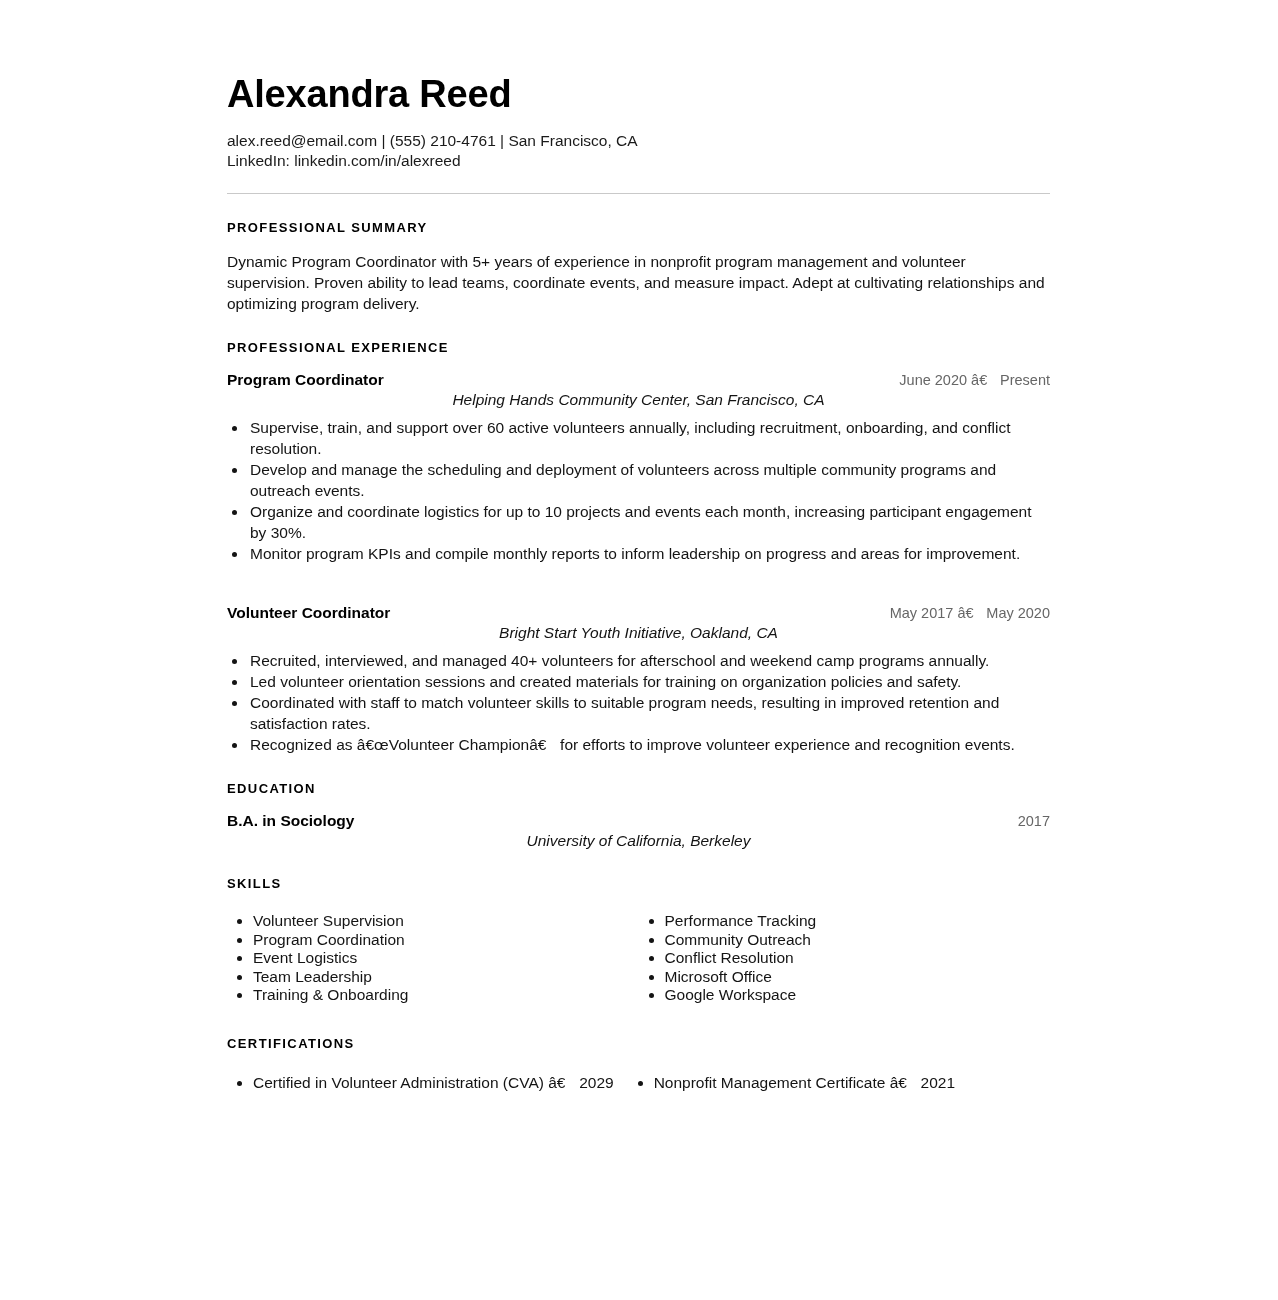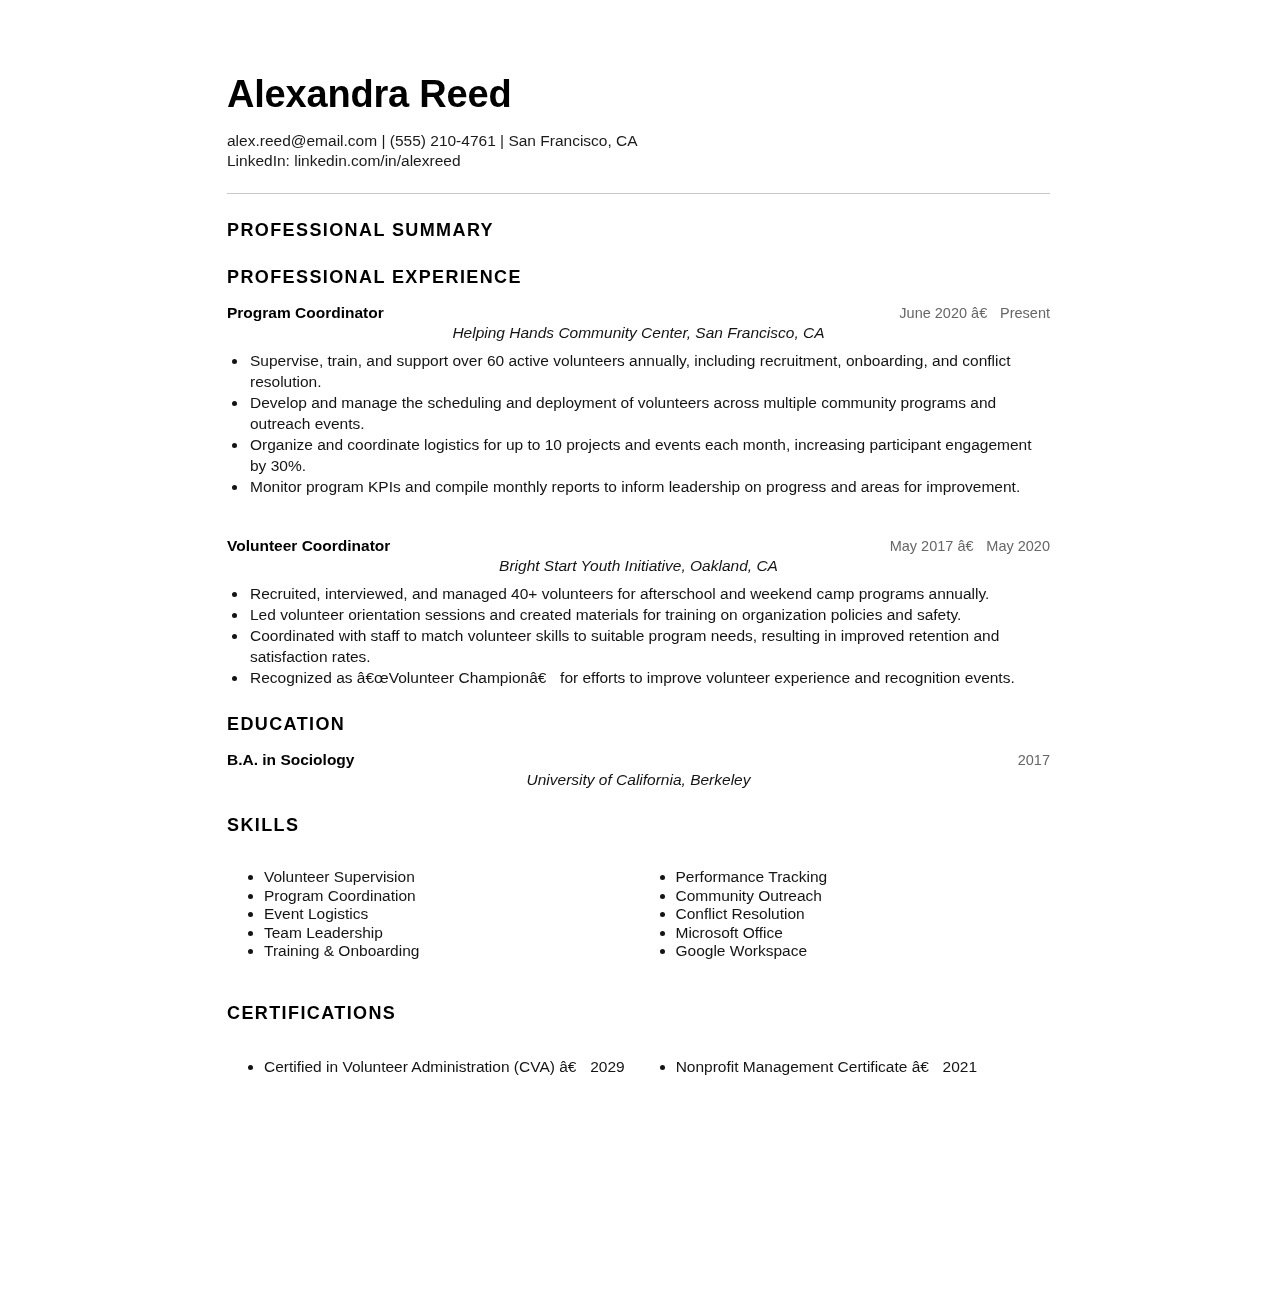--- a/index.html
+++ b/index.html
@@ -46,21 +46,21 @@
     border-top: 1px solid #c9c9c9;
     margin: 22px 0 0 0;
     width: 100%;
   }
 
   
   .section {
     margin-top: 26px;
   }
   .section-title {
-    font-size: 18px;
+    font-size: 13px;
     font-weight: bold;
     letter-spacing: 1.4px;
     text-transform: uppercase;
     margin: 0 0 16px 0;
     color: #000;
   }
   .summary-text {
     font-size: 15.5px;
     line-height: 21px;
     color: #141414;
@@ -113,21 +113,21 @@
   }
 
   
   .two-col {
     display: flex;
     width: 100%;
   }
   .two-col > ul {
     width: 50%;
     box-sizing: border-box;
-    margin: 16px;
+    margin: 5px;
     padding-left: 21px;
     list-style-type: disc;
   }
   .two-col > ul li {
     font-size: 15.5px;
     line-height: 18.5px;
     color: #141414;
   }
   .certs .two-col > ul {
     width: auto;
@@ -152,20 +152,21 @@
 
     <header>
       <h1 class="name">Alexandra Reed</h1>
       <div class="contact-line">alex.reed@email.com | (555) 210-4761 | San Francisco, CA</div>
       <div class="contact-line">LinkedIn: linkedin.com/in/alexreed</div>
       <hr class="header-rule">
     </header>
 
     <section class="section">
       <h2 class="section-title">PROFESSIONAL SUMMARY</h2>
+      <p class="summary-text">Dynamic Program Coordinator with 5+ years of experience in nonprofit program management and volunteer supervision. Proven ability to lead teams, coordinate events, and measure impact. Adept at cultivating relationships and optimizing program delivery.</p>
     </section>
 
     <section class="section">
       <h2 class="section-title">PROFESSIONAL EXPERIENCE</h2>
 
       <div class="entry">
         <div class="entry-head">
           <span class="entry-title">Program Coordinator</span>
           <span class="entry-date">June 2020 â€ Present</span>
         </div>

